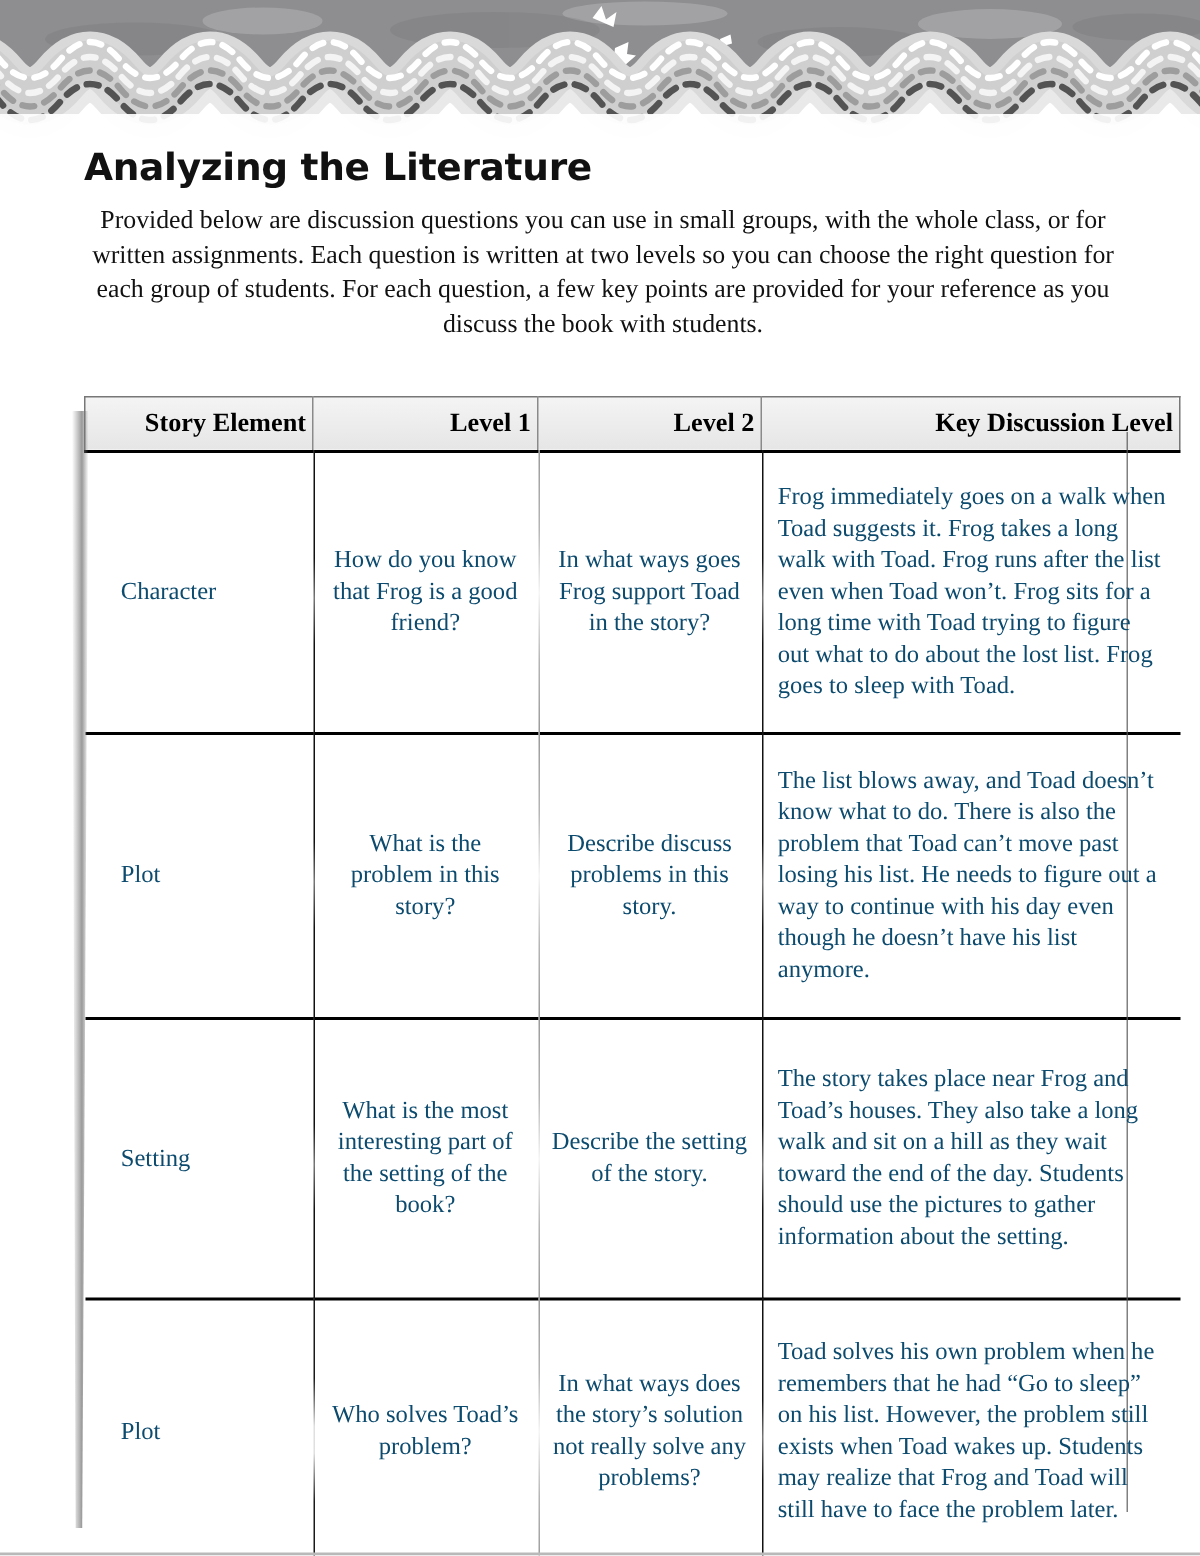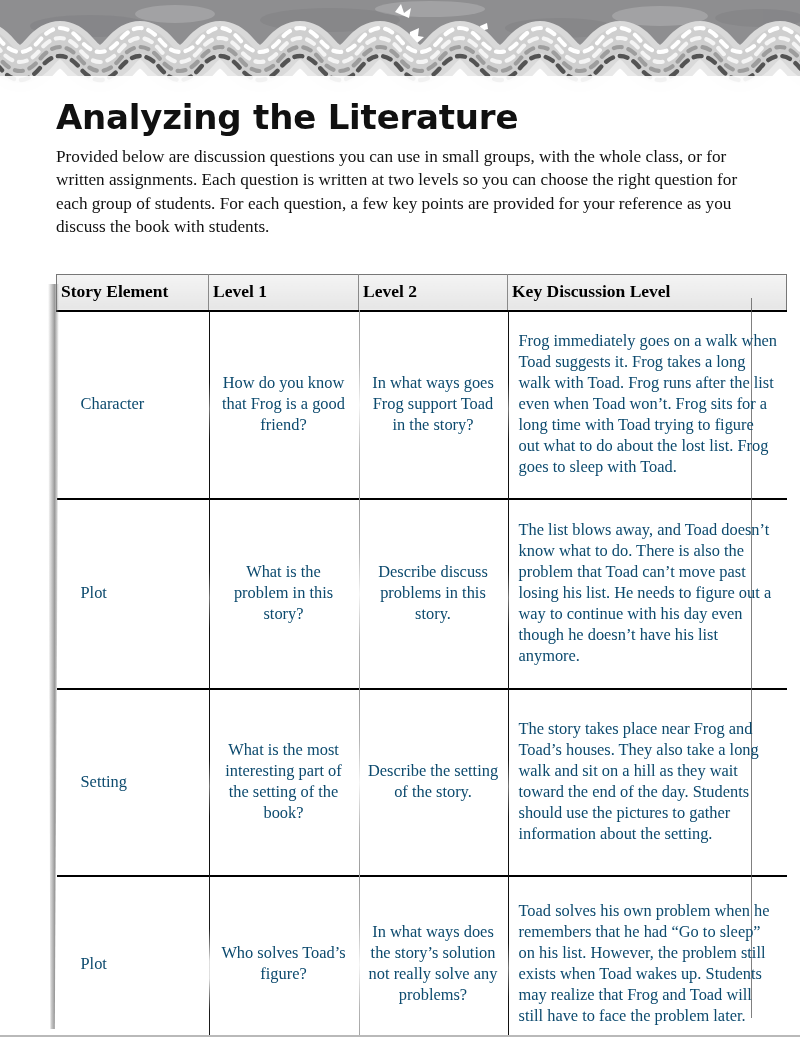--- a/index.html
+++ b/index.html
@@ -32,32 +32,32 @@
     position: absolute;
     top: 92px;
     left: 0;
     width: 800px;
   }
 
   .doc-title {
     margin: 6px 0 0 56px;
     font-family: "DejaVu Sans", "Liberation Sans", sans-serif;
     font-weight: bold;
-    font-size: 34px;
+    font-size: 25px;
     letter-spacing: -0.2px;
     color: #111111;
     line-height: 1.15;
   }
 
   .intro-para {
     margin: 8px 52px 0 56px;
     font-size: 17.2px;
     line-height: 1.35;
     color: #111111;
-    text-align: left;
+    text-align: center;
   }
 
   
   .table-wrap {
     position: relative;
     margin: 36px 0 0 0;
     padding-left: 56px;
     padding-right: 50px;
   }
 
@@ -99,21 +99,21 @@
     background: #ececec;
   }
   thead th {
     background: linear-gradient(to bottom, #f4f4f4 0%, #e6e6e6 100%);
     border-top: 1px solid #777;
     border-bottom: 2.5px solid #000;
     border-right: 1px solid #8a8a8a;
     font-weight: bold;
     font-size: 17.5px;
     padding: 6px 4px 7px 4px;
-    text-align: left;
+    text-align: right;
     color: #000;
     height: 22px;
     margin-top: 40px;
   }
   thead th:first-child { border-left: 1px solid #777; }
   thead th.th-story    { width: 143px; }
   thead th.th-l1       { width: 141px; }
   thead th.th-l2       { width: 140px; }
   thead th.th-key      { width: 270px; border-right: 1px solid #777;
                          border-top-right-radius: 7px; }
@@ -302,21 +302,21 @@
           <td class="c-key">
             <span class="vrule dark"></span>
             <span>The story takes place near Frog and Toad’s houses.  They also take a long walk and sit on a hill as they wait toward the end of the day. Students should use the pictures to gather information about the setting.</span>
           </td>
         </tr>
 
         <tr class="row-clipped" style="height:176px">
           <td class="c-element">Plot</td>
           <td class="c-l1">
             <span class="vrule"></span>
-            <span>Who solves Toad’s figure?</span>
+            <span>Who solves Toad’s problem?</span>
           </td>
           <td class="c-l2">
             <span class="vrule faint"></span>
             <span>In what ways does the story’s solution not really solve any problems?</span>
           </td>
           <td class="c-key">
             <span class="vrule dark"></span>
             <span>Toad solves his own problem when he remembers that he had “Go to sleep” on his list. However, the problem still exists when Toad wakes up. Students may realize that Frog and Toad will still have to face the problem later.</span>
           </td>
         </tr>

